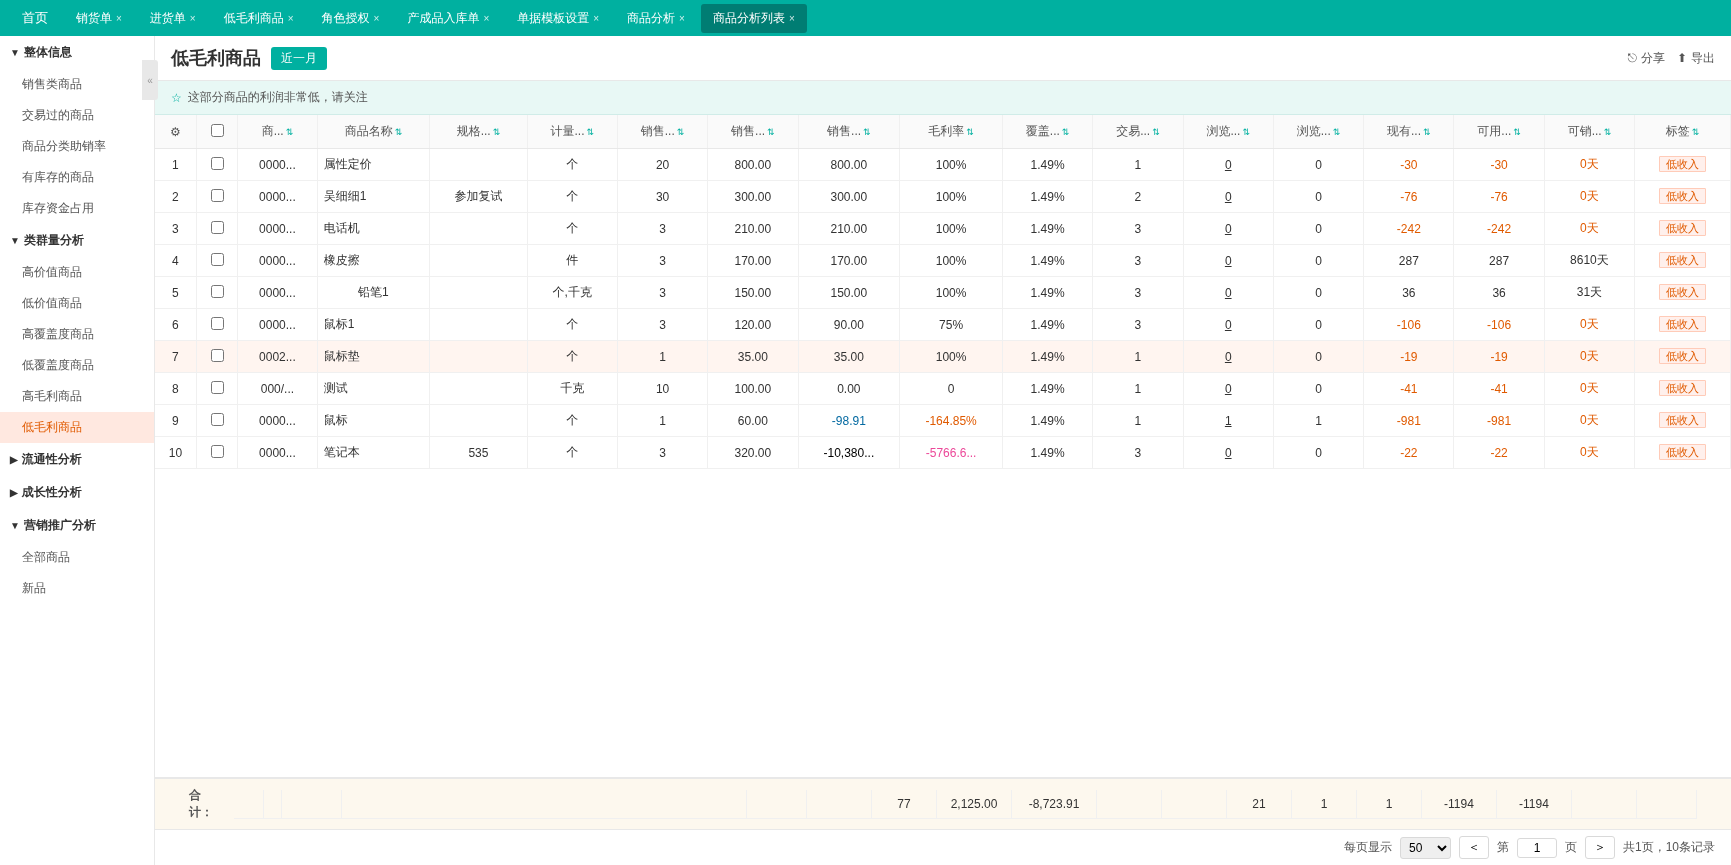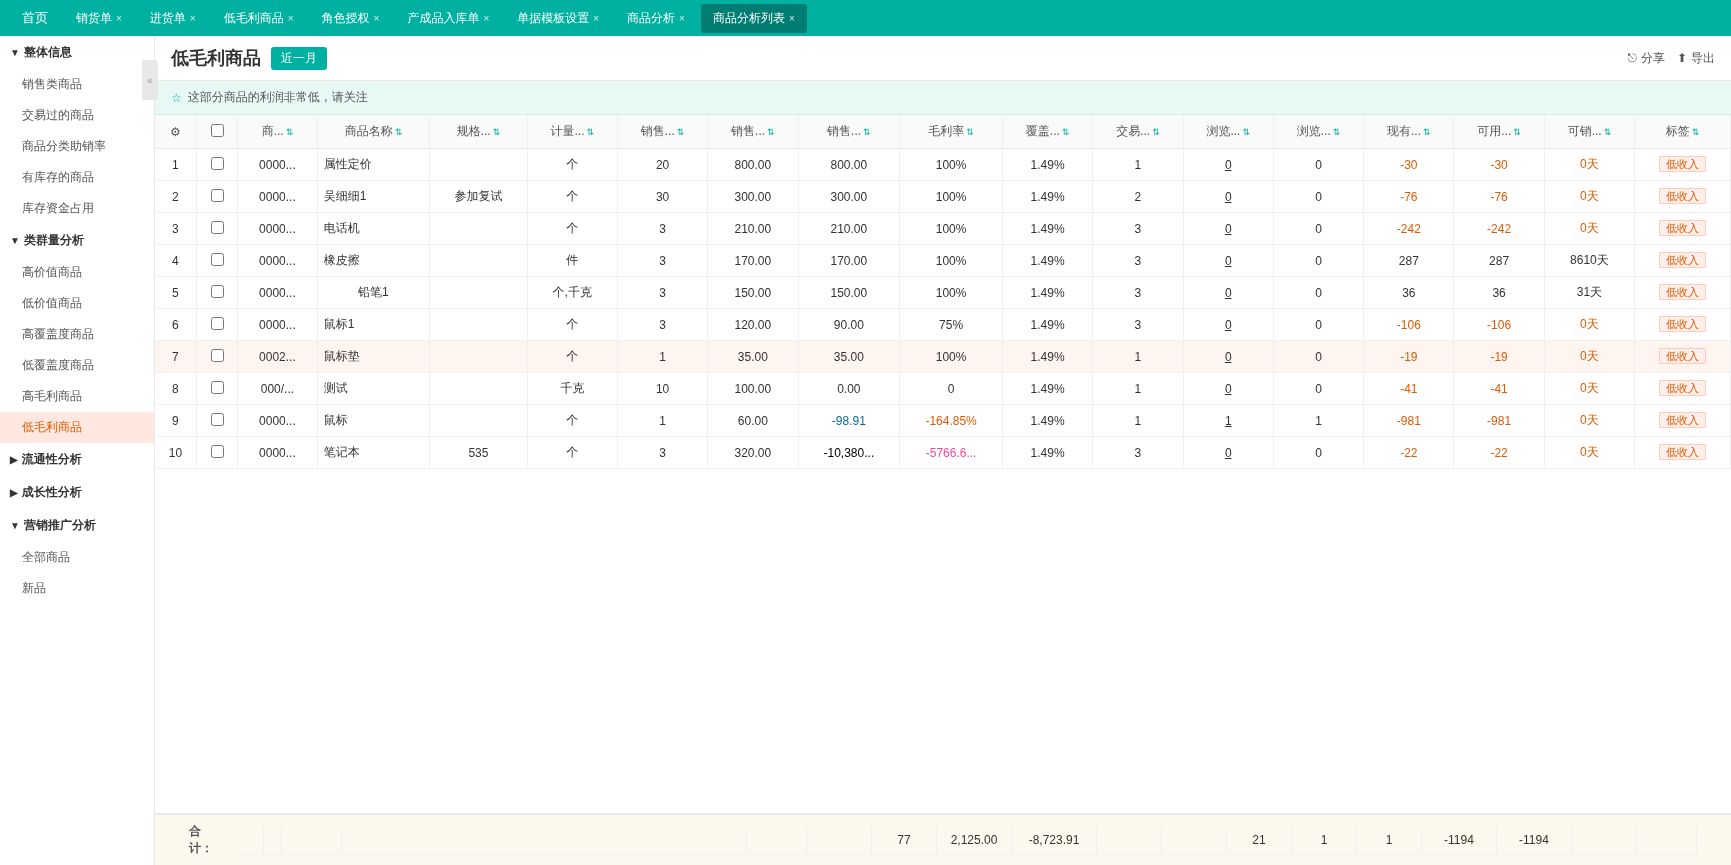--- a/index.html
+++ b/index.html
@@ -612,14 +612,28 @@
           <td style="width:65px;">1</td>
           <td style="width:75px;">-1194</td>
           <td style="width:75px;">-1194</td>
           <td style="width:65px;"></td>
           <td style="width:60px;"></td>
         </tr>
       </tbody>
         </table>
     </div>
 
+    <div class="pagination-bar">
+      <span>每页显示</span>
+      <select class="page-size-select">
+        <option>50</option>
+        <option>20</option>
+        <option>100</option>
+      </select>
+      <button class="page-btn">＜</button>
+      <span>第</span>
+      <input class="page-input" type="text" value="1" style="">
+      <span>页</span>
+      <button class="page-btn">＞</button>
+      <span>共1页，10条记录</span>
+    </div>
   </div>
 </div>
 
 </body></html>

